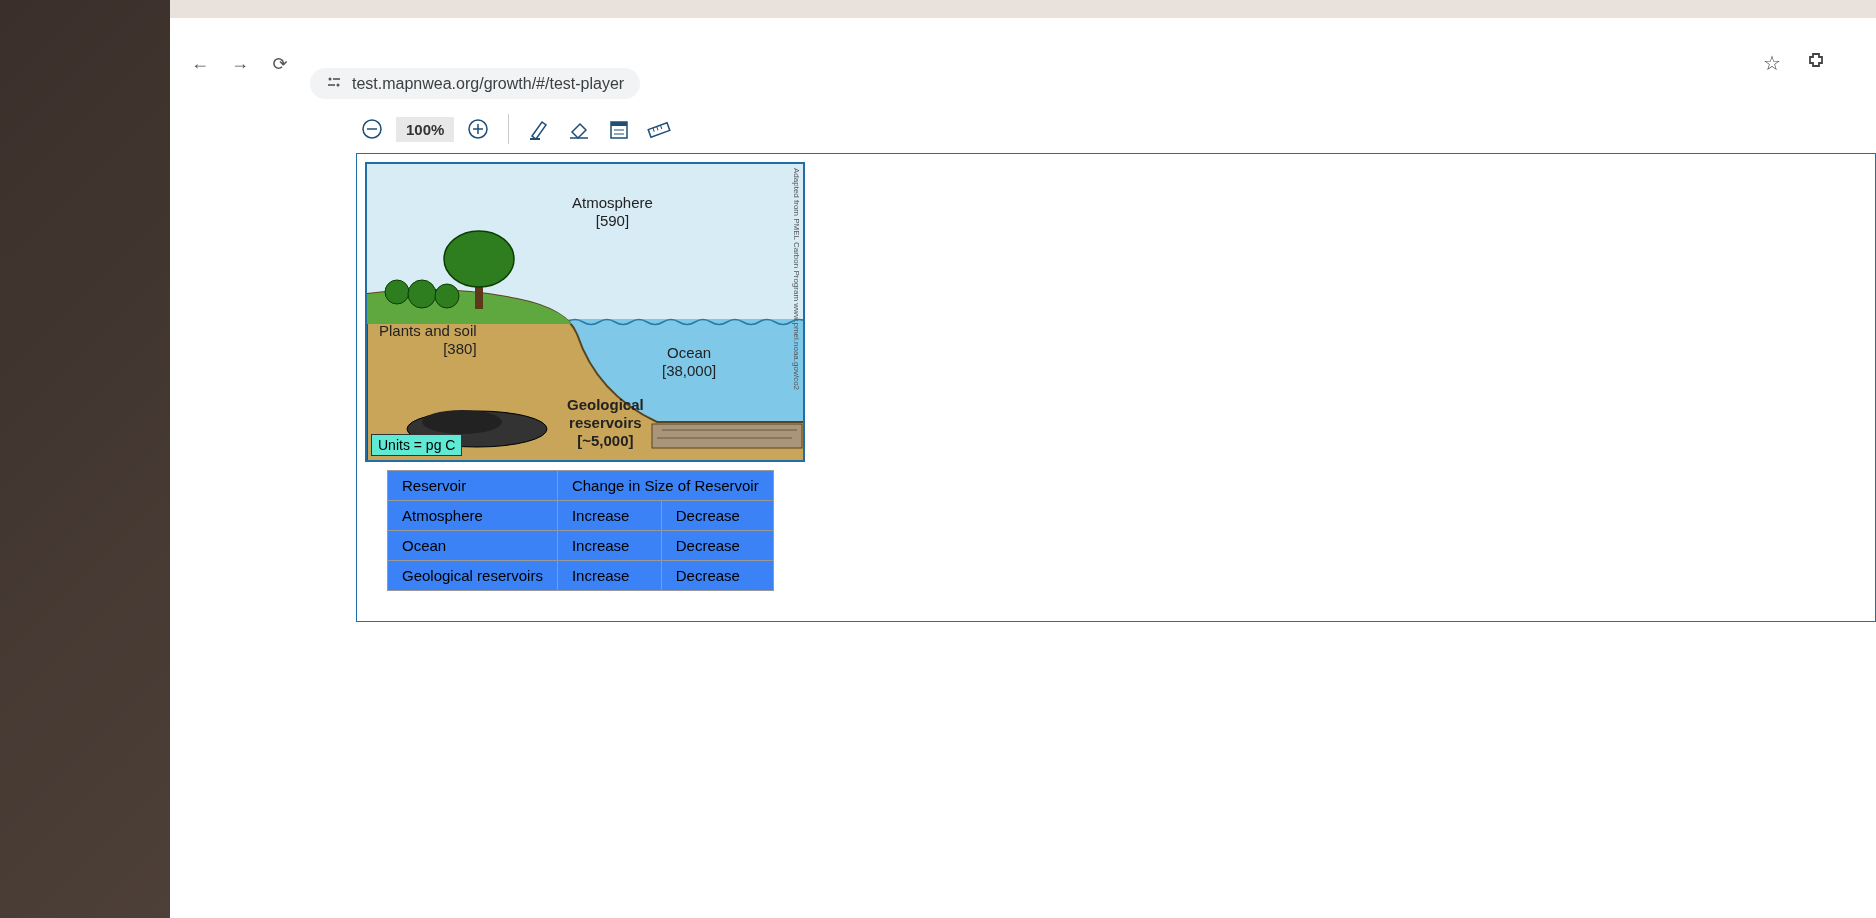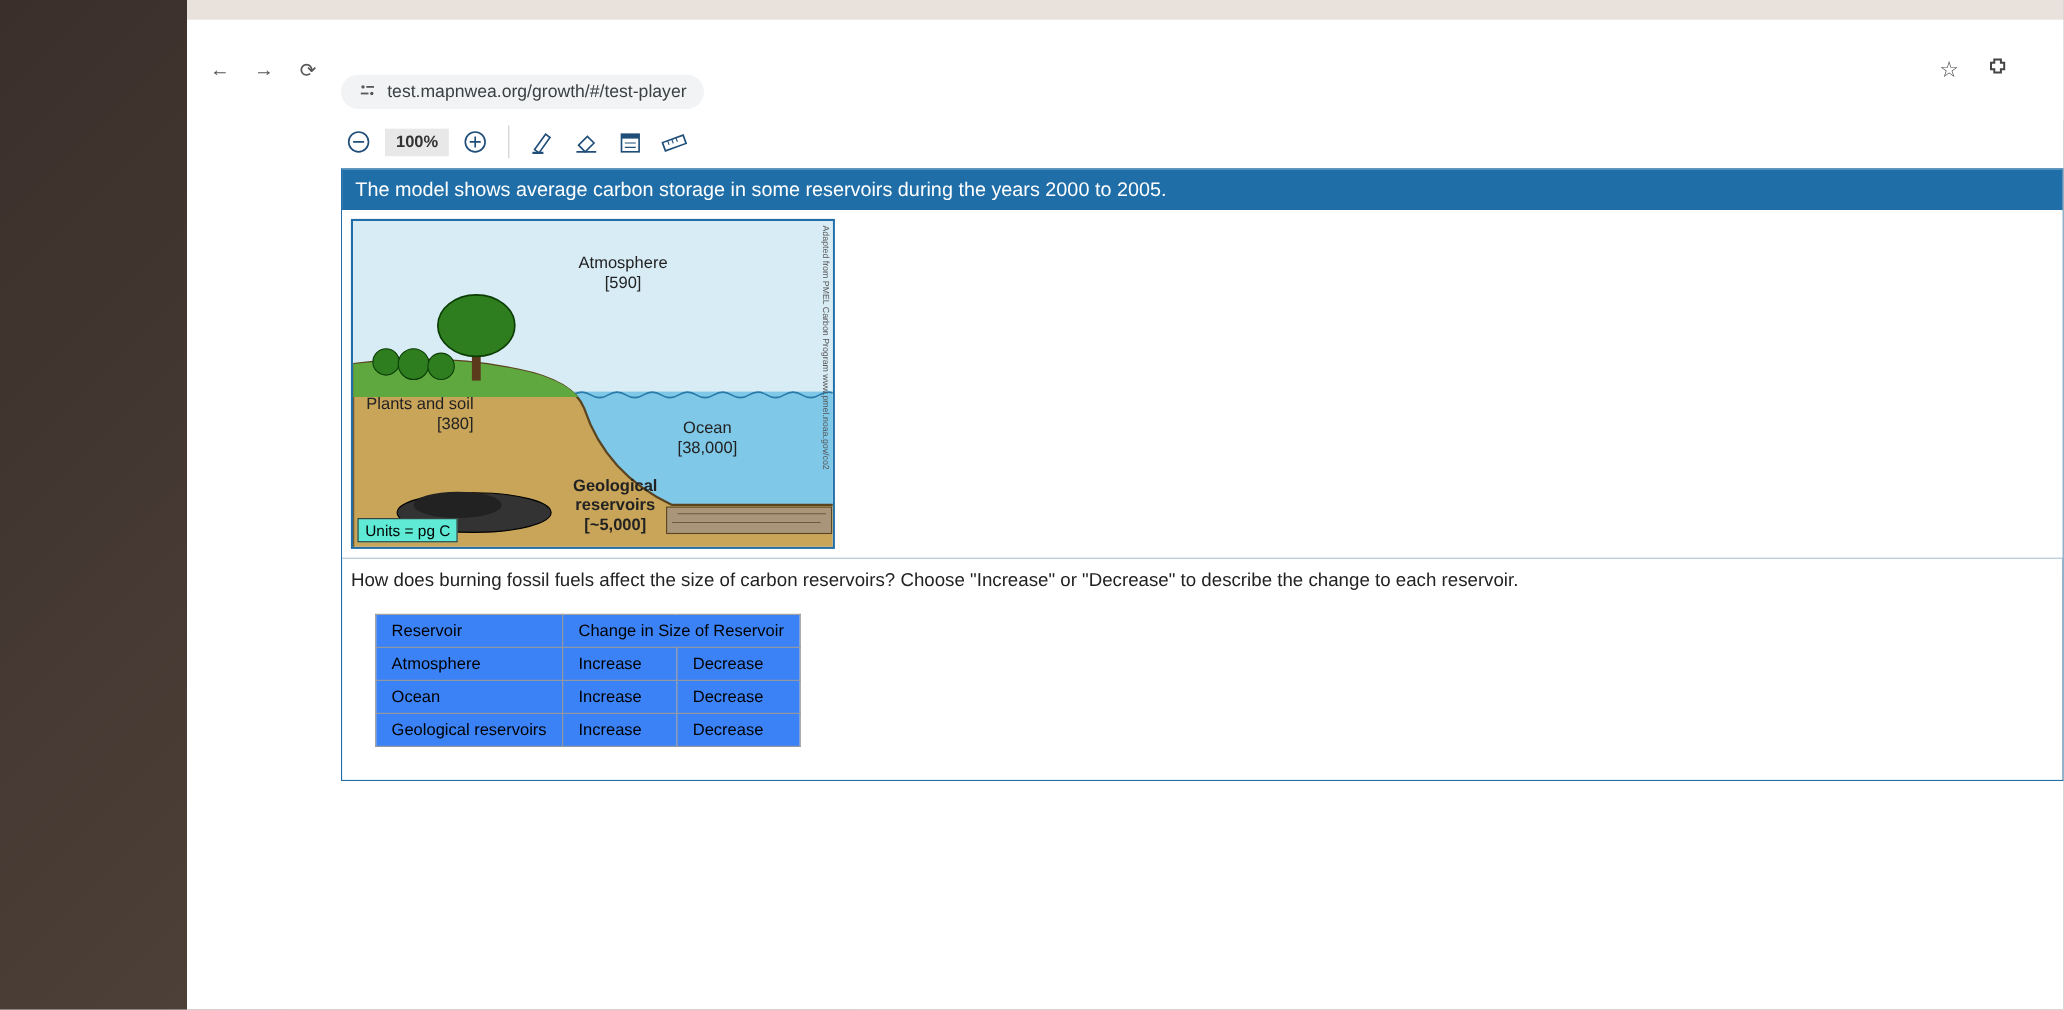--- a/index.html
+++ b/index.html
@@ -55,20 +55,21 @@
   .addr-right {
     margin-left: auto;
     display: flex;
     gap: 25px;
     font-size: 20px;
     color: #444;
     padding-right: 30px;
   }
   .content {
     padding: 0 0 0 140px;
+    margin-left: 46px;
   }
   .toolbar {
     display: flex;
     align-items: center;
     gap: 8px;
     padding: 4px 0 8px 0;
   }
   .tool-btn {
     width: 32px;
     height: 32px;
@@ -235,21 +236,20 @@
           <svg width="26" height="26" viewBox="0 0 26 26">
               <rect x="3" y="10" width="20" height="8" fill="none" stroke="#1f4e79" stroke-width="1.5" transform="rotate(-20 13 14)"></rect>
               <line x1="8" y1="10" x2="8" y2="14" stroke="#1f4e79" transform="rotate(-20 13 14)"></line>
               <line x1="12" y1="10" x2="12" y2="14" stroke="#1f4e79" transform="rotate(-20 13 14)"></line>
               <line x1="16" y1="10" x2="16" y2="14" stroke="#1f4e79" transform="rotate(-20 13 14)"></line>
             </svg>
         </div>
       </div>
 
       <div class="question-area">
-        <div class="q-header">The model shows average carbon storage in some reservoirs during the years 2000 to 2005.</div>
 
         <div class="figure-row">
           <div class="diagram">
             <svg width="440" height="300" viewBox="0 0 440 300">
 
               <rect x="0" y="0" width="440" height="160" fill="#d8ecf5"></rect>
 
               <rect x="200" y="155" width="240" height="110" fill="#7fc8e8"></rect>
               <path d="M200 158 q8 -5 16 0 t16 0 t16 0 t16 0 t16 0 t16 0 t16 0 t16 0 t16 0 t16 0 t16 0 t16 0 t16 0 t16 0 t16 0" fill="none" stroke="#2a7aa8" stroke-width="1.5"></path>
 
@@ -285,21 +285,20 @@
             <div class="d-label" style="top:232px;left:200px;font-weight:bold;">
               <span>Geological</span><br>
               <span>reservoirs</span><br>
               <span>[~5,000]</span>
             </div>
             <div class="units-box">Units = pg C</div>
             <div class="credit">Adapted from PMEL Carbon Program www.pmel.noaa.gov/co2</div>
           </div>
         </div>
 
-        <div class="q-prompt">How does burning fossil fuels affect the size of carbon reservoirs? Choose "Increase" or "Decrease" to describe the change to each reservoir.</div>
 
         <table class="answer-table">
           <tbody>
               <tr>
             <th>Reservoir</th>
             <th colspan="2">Change in Size of Reservoir</th>
           </tr>
           <tr>
             <td>Atmosphere</td>
             <td class="choice">Increase</td>

